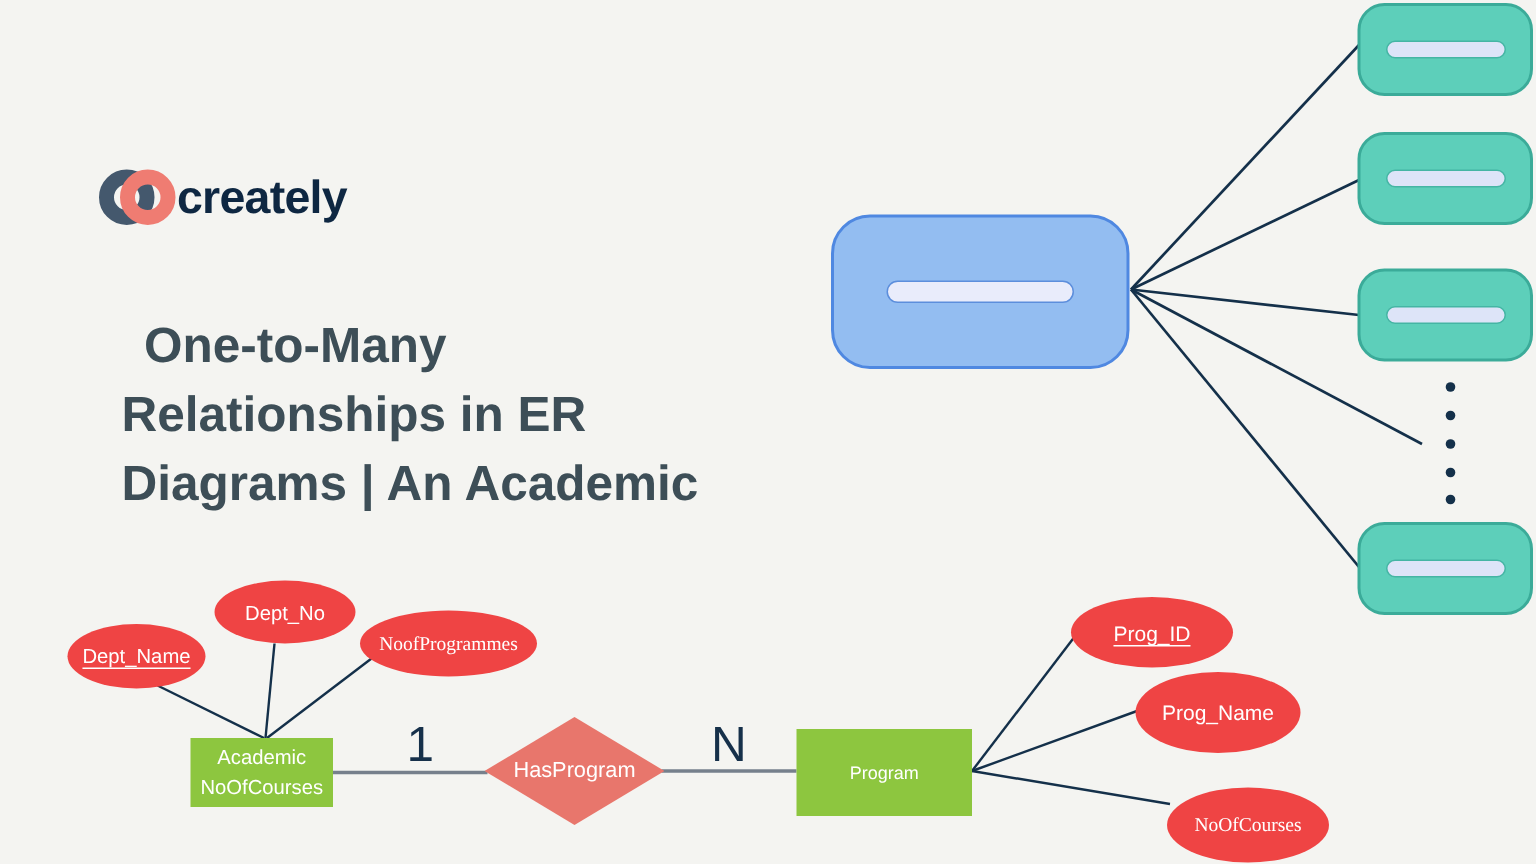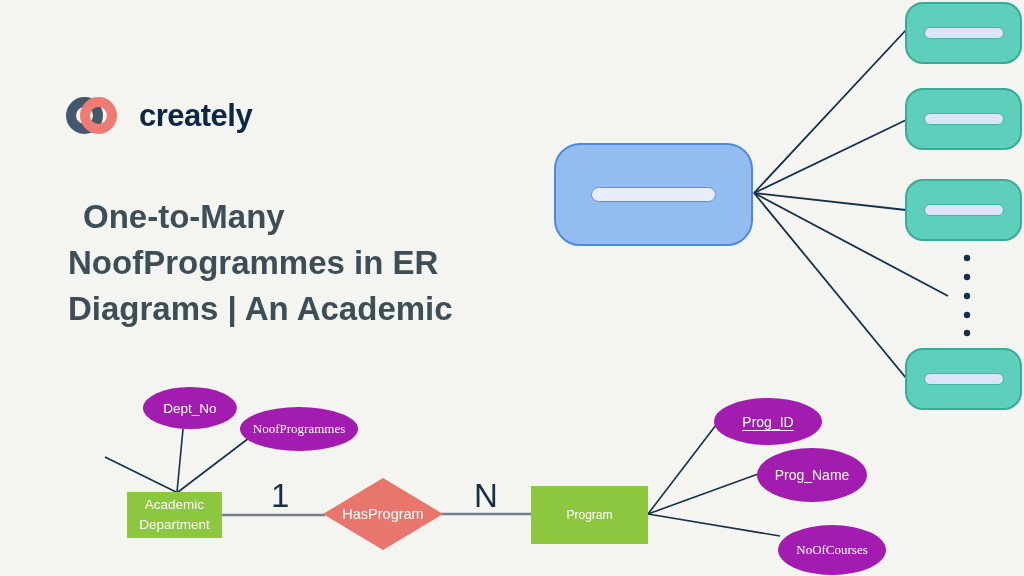--- a/index.html
+++ b/index.html
@@ -17,24 +17,24 @@
   .connector-layer {
     position: absolute;
     left: 0; top: 0;
     width: 1024px; height: 576px;
     pointer-events: none;
   }
 
   
   .logo {
     position: absolute;
-    left: 66px; top: 96px;
-    display: flex;
-    align-items: center;
-    gap: 21px;
+    left: 66px; top: 112px;
+    display: flex;
+    align-items: center;
+    gap: 0;
   }
   .logo-icon { position: relative; width: 52px; height: 40px; display: inline-block; }
   .ring {
     position: absolute;
     top: 1px;
     width: 17px; height: 17px;
     border-radius: 50%;
     border: 10.5px solid;
   }
   .ring-dark  { left: 0;  border-color: #44586d; }
@@ -43,21 +43,21 @@
     font-size: 31px;
     font-weight: 700;
     color: #0e2742;
     letter-spacing: -0.5px;
   }
 
   
   .title {
     position: absolute;
     left: 68px; top: 194px;
-    margin: 0;
+    margin: 13px;
     width: 460px;
     font-size: 33px;
     line-height: 46px;
     font-weight: 700;
     color: #3d4e57;
   }
   .title-line { display: block; }
   .title-line.indented { padding-left: 15px; }
 
   
@@ -139,21 +139,21 @@
     font-size: 33px;
     font-weight: 500;
     color: #16304a;
   }
   .cardinality-one { left: 271px; top: 477px; }
   .cardinality-many { left: 474px; top: 477px; }
 
   .attr {
     position: absolute;
     border-radius: 50%;
-    background: #a21caf;
+    background: #ef4444;
     display: flex;
     align-items: center;
     justify-content: center;
     color: #ffffff;
   }
   .attr-label { font-size: 13.5px; }
   .attr-label.key { text-decoration: underline; text-underline-offset: 3px; }
 
   .attr-dept-name     { left: 45px;  top: 416px; width: 92px;  height: 43px; }
   .attr-dept-no       { left: 143px; top: 387px; width: 94px;  height: 42px; }
@@ -203,49 +203,52 @@
   <div class="logo">
     <span class="logo-icon">
       <span class="ring ring-dark"></span>
       <span class="ring ring-coral"></span>
     </span>
     <span class="logo-text">creately</span>
   </div>
 
   <h1 class="title">
     <span class="title-line indented">One-to-Many</span>
-    <span class="title-line">NoofProgrammes in ER</span>
+    <span class="title-line">Relationships in ER</span>
     <span class="title-line">Diagrams | An Academic</span>
   </h1>
 
   <div class="one-node">
     <div class="pill-blue"></div>
   </div>
   <div class="many-node many-node-1">
     <div class="pill-teal"></div>
   </div>
   <div class="many-node many-node-2">
     <div class="pill-teal"></div>
   </div>
   <div class="many-node many-node-3">
     <div class="pill-teal"></div>
   </div>
   <div class="many-node many-node-4">
     <div class="pill-teal"></div>
   </div>
 
+  <div class="attr attr-dept-name">
+    <span class="attr-label key">Dept_Name</span>
+  </div>
   <div class="attr attr-dept-no">
     <span class="attr-label">Dept_No</span>
   </div>
   <div class="attr attr-noofprog">
     <span class="attr-label">NoofProgrammes</span>
   </div>
 
   <div class="entity entity-academic">Academic
-Department</div>
+NoOfCourses</div>
 
   <div class="cardinality cardinality-one">1</div>
 
   <div class="diamond">
     <span class="diamond-label">HasProgram</span>
   </div>
 
   <div class="cardinality cardinality-many">N</div>
 
   <div class="entity entity-program">Program</div>

